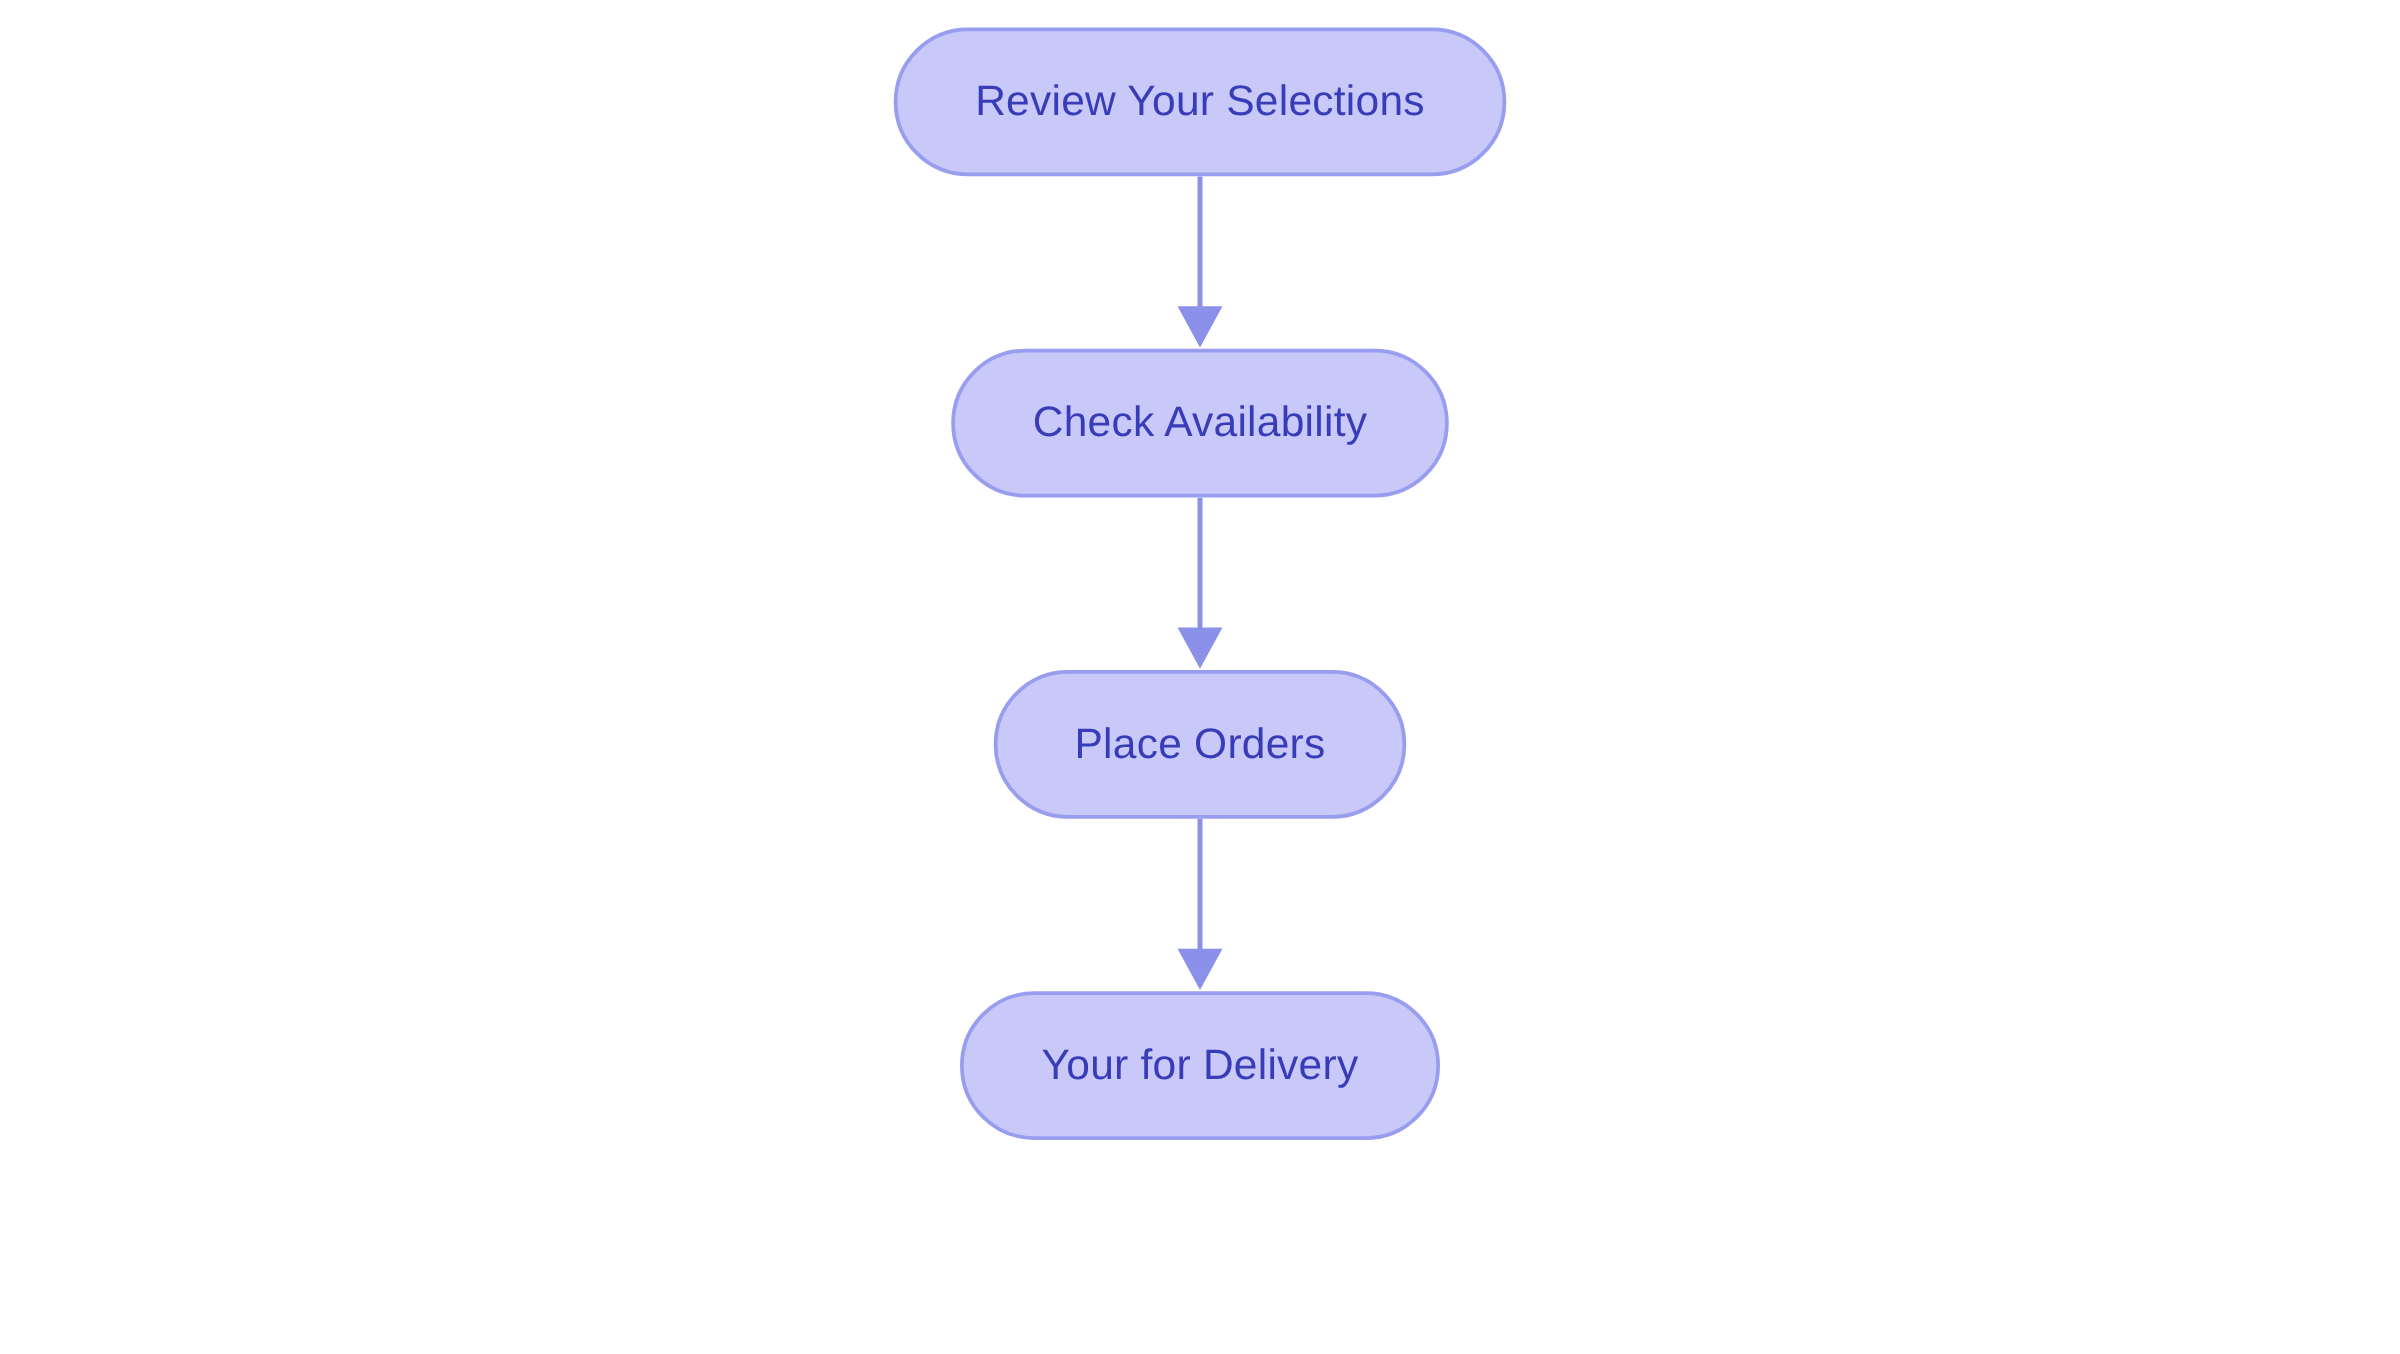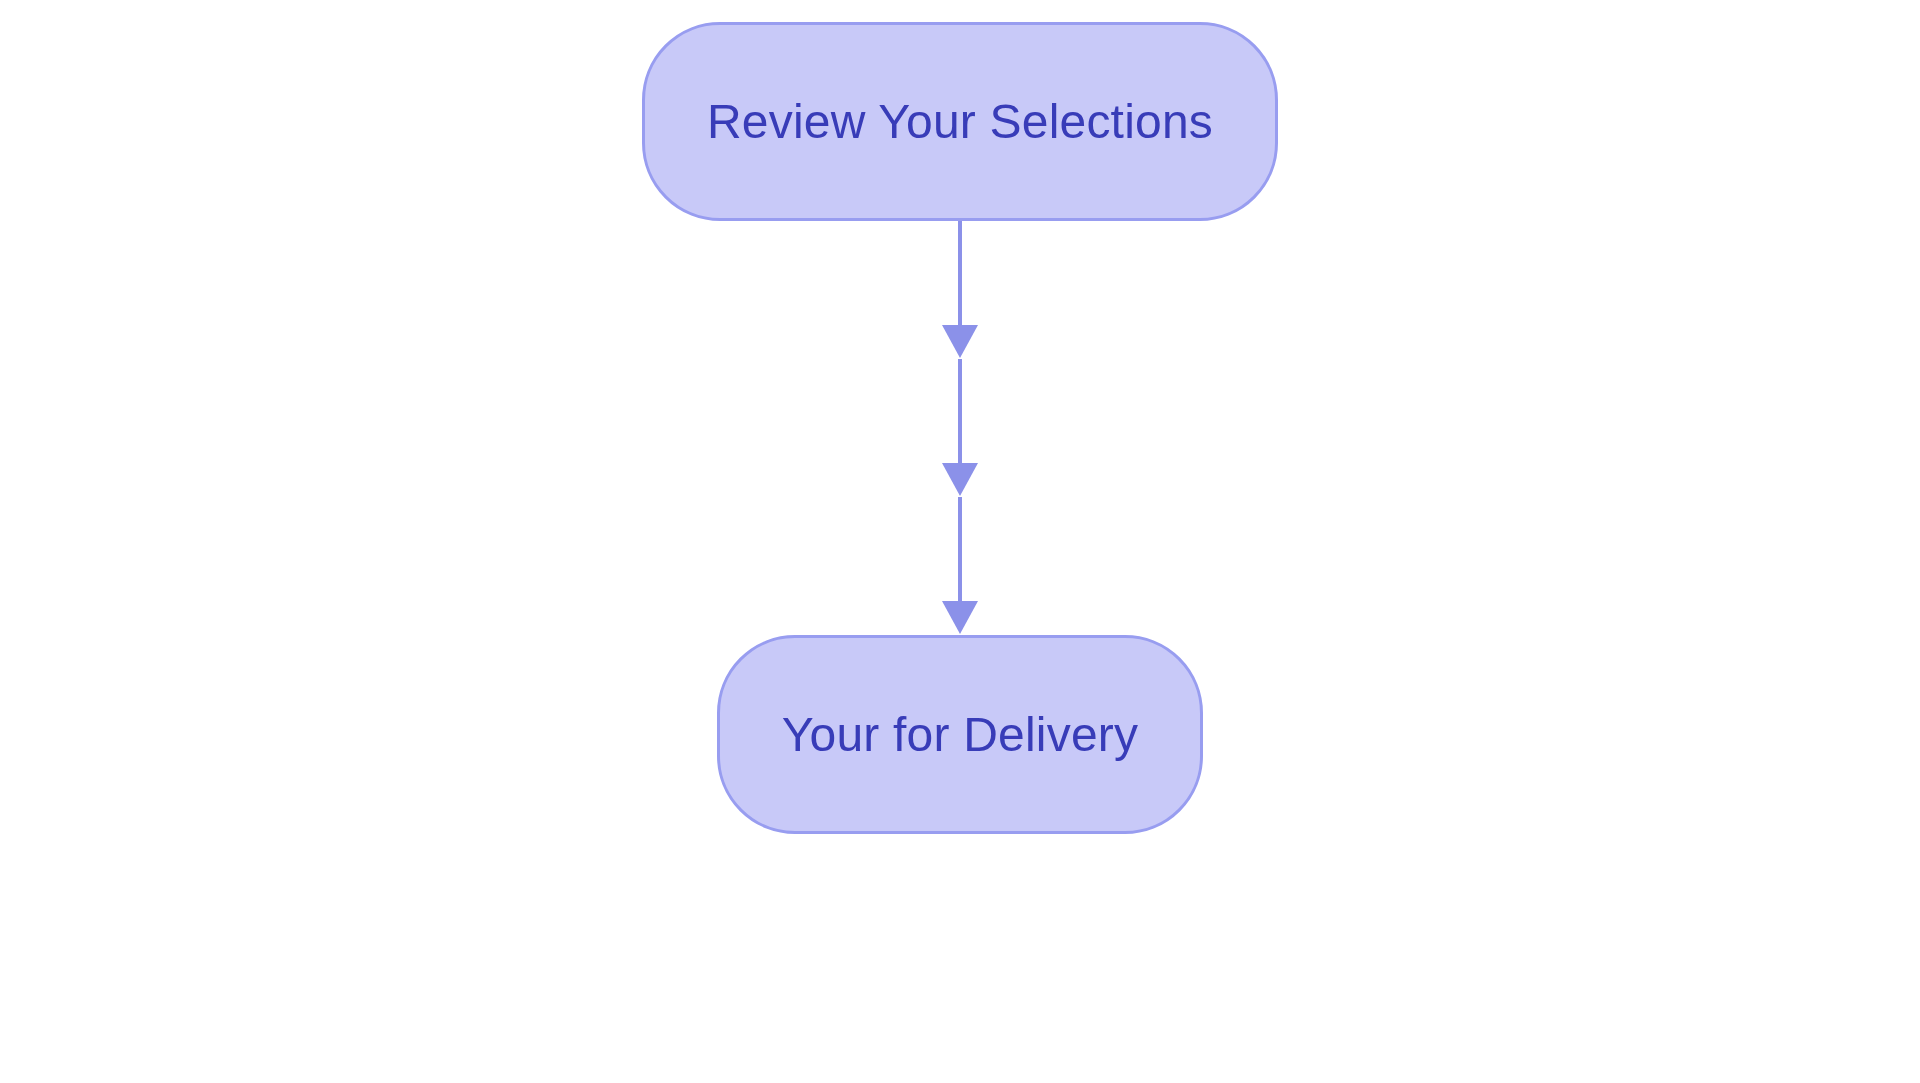--- a/index.html
+++ b/index.html
@@ -13,31 +13,31 @@
     font-family: "Liberation Sans", sans-serif;
     display: flex;
     flex-direction: column;
     align-items: center;
     padding-top: 22px;
     overflow: hidden;
   }
 
   .node {
     flex: 0 0 auto;
-    height: 199px;
+    height: 119px;
     min-width: 310px;
     padding: 0 62px;
     border-radius: 78px;
     background: var(--node_fill, #c8c9f8);
     border: 3px solid var(--node_border, #989df0);
     color: var(--node_text, #383cb8);
     display: flex;
     align-items: center;
     justify-content: center;
-    font-size: 48px;
+    font-size: 34px;
     letter-spacing: 0.2px;
     white-space: nowrap;
   }
 
   .node-label { display: inline-block; }
 
   .arrow {
     flex: 0 0 auto;
     display: block;
   }
@@ -56,26 +56,32 @@
 
   <div class="node">
     <span class="node-label">Review Your Selections</span>
   </div>
 
   <svg class="arrow" width="40" height="138" viewBox="0 0 40 138" aria-hidden="true">
     <line class="shaft" x1="20" y1="0" x2="20" y2="106"></line>
     <polygon class="head" points="2,104 38,104 20,137"></polygon>
   </svg>
 
+  <div class="node">
+    <span class="node-label">Check Availability</span>
+  </div>
 
   <svg class="arrow" width="40" height="138" viewBox="0 0 40 138" aria-hidden="true">
     <line class="shaft" x1="20" y1="0" x2="20" y2="106"></line>
     <polygon class="head" points="2,104 38,104 20,137"></polygon>
   </svg>
 
+  <div class="node">
+    <span class="node-label">Place Orders</span>
+  </div>
 
   <svg class="arrow" width="40" height="138" viewBox="0 0 40 138" aria-hidden="true">
     <line class="shaft" x1="20" y1="0" x2="20" y2="106"></line>
     <polygon class="head" points="2,104 38,104 20,137"></polygon>
   </svg>
 
   <div class="node">
     <span class="node-label">Your for Delivery</span>
   </div>
 

